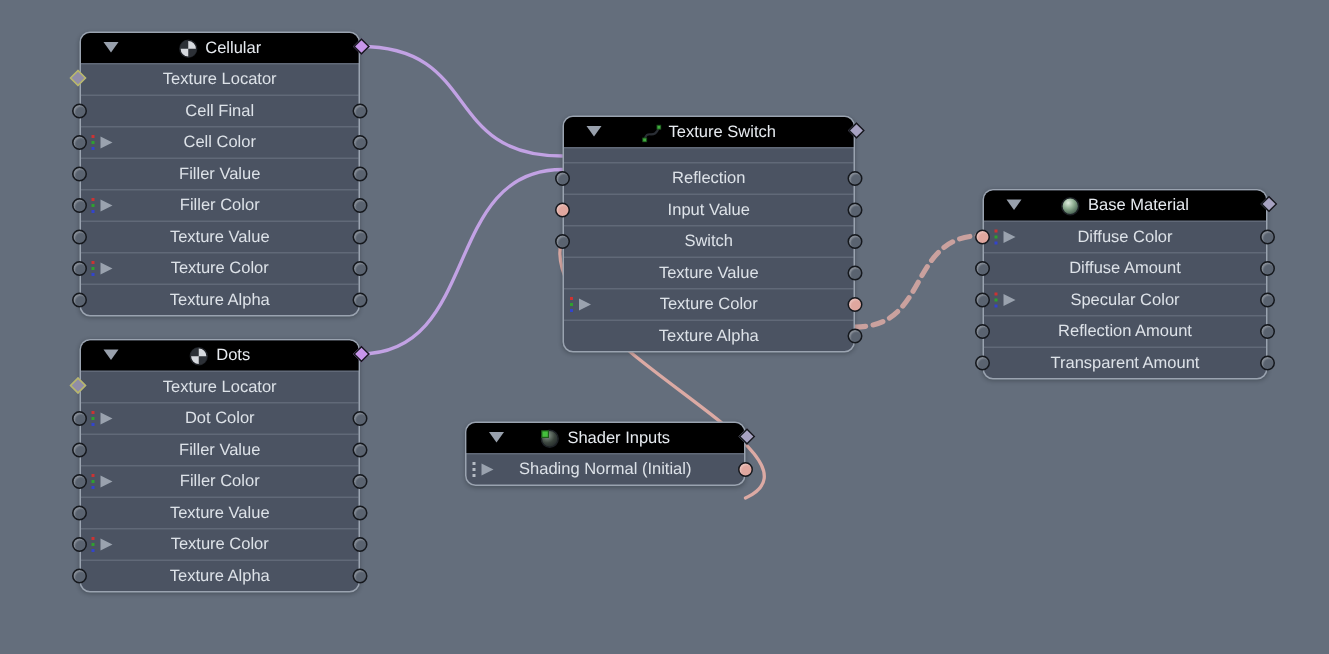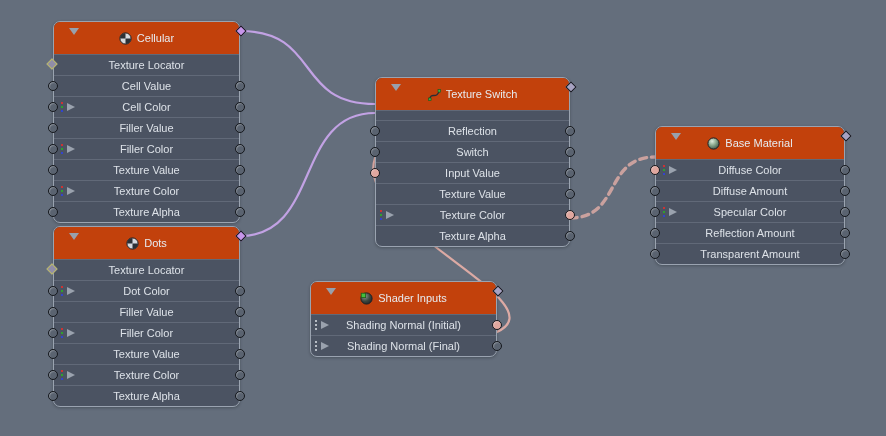--- a/index.html
+++ b/index.html
@@ -1,21 +1,21 @@
 <!DOCTYPE html>
 <html><head>
 <meta charset="utf-8">
 <style>
   html,body{margin:0;padding:0;}
   body{font-family:"Liberation Sans","DejaVu Sans",sans-serif;}
   #stage{position:relative;width:886px;height:436px;background:#646e7c;overflow:hidden;}
   #wires{position:absolute;left:0;top:0;width:886px;height:436px;z-index:1;}
   .node{position:absolute;z-index:2;background:#4b5362;border:1px solid #9aa3b0;border-radius:7px;
         box-shadow:0 1px 3px rgba(18,22,28,.3);box-sizing:border-box;}
-  .hdr{position:relative;height:32px;background:#c2410c;border-radius:6px 6px 0 0;
+  .hdr{position:relative;height:20px;background:#000000;border-radius:6px 6px 0 0;
        display:flex;align-items:center;justify-content:center;gap:5px;
        font-size:11px;color:#e7ebf0;}
   .hdr .tri-down{position:absolute;left:15px;top:6px;}
   .tri-down{width:0;height:0;border-left:5px solid transparent;border-right:5px solid transparent;
             border-top:7px solid #98a0ac;}
   .icon{width:13px;height:13px;display:inline-block;line-height:0;}
   .row{position:relative;height:20px;line-height:20px;text-align:center;
        border-top:1px solid rgba(205,215,230,.17);font-size:11px;color:#dde2e8;}
   .row.group{height:21px;line-height:21px;}
   .row.group .tri-down{position:absolute;left:13px;top:7px;}
@@ -60,21 +60,21 @@
               <path d="M6.5,12.1 A5.6,5.6 0 0 0 12.1,6.5 L6.5,6.5 Z" fill="#2c3036"></path>
             </svg></div>
           <div>Cellular</div>
           <div class="dia bright"></div>
         </div>
         <div class="row">
           <div>Texture Locator</div>
           <div class="dia locator loc-pos"></div>
         </div>
         <div class="row">
-          <div>Cell Value</div>
+          <div>Cell Final</div>
           <div class="sock in"></div>
           <div class="sock out"></div>
         </div>
         <div class="row">
           <div>Cell Color</div>
           <div class="sock in"></div>
           <div class="dots" style="left: 7px;">
             <i style="background: rgb(204, 51, 51);"></i>
             <i style="background: rgb(47, 160, 47);"></i>
             <i style="background: rgb(51, 68, 204);"></i>
@@ -195,27 +195,27 @@
           <div>Texture Switch</div>
           <div class="dia pale"></div>
         </div>
         <div class="row spacer"></div>
         <div class="row">
           <div>Reflection</div>
           <div class="sock in"></div>
           <div class="sock out"></div>
         </div>
         <div class="row">
-          <div>Switch</div>
-          <div class="sock in"></div>
-          <div class="sock out"></div>
-        </div>
-        <div class="row">
           <div>Input Value</div>
           <div class="sock in connected"></div>
+          <div class="sock out"></div>
+        </div>
+        <div class="row">
+          <div>Switch</div>
+          <div class="sock in"></div>
           <div class="sock out"></div>
         </div>
         <div class="row">
           <div>Texture Value</div>
           <div class="sock out"></div>
         </div>
         <div class="row">
           <div>Texture Color</div>
           <div class="dots" style="left: 4px;">
             <i style="background: rgb(204, 51, 51);"></i>
@@ -250,30 +250,20 @@
         <div class="row">
           <div>Shading Normal (Initial)</div>
           <div class="dots" style="left: 4px;">
             <i style="background: rgb(182, 188, 196);"></i>
             <i style="background: rgb(182, 188, 196);"></i>
             <i style="background: rgb(182, 188, 196);"></i>
           </div>
           <div class="arrow-right" style="left: 10px;"></div>
           <div class="sock out connected"></div>
         </div>
-        <div class="row">
-          <div>Shading Normal (Final)</div>
-          <div class="dots" style="left: 4px;">
-            <i style="background: rgb(182, 188, 196);"></i>
-            <i style="background: rgb(182, 188, 196);"></i>
-            <i style="background: rgb(182, 188, 196);"></i>
-          </div>
-          <div class="arrow-right" style="left: 10px;"></div>
-          <div class="sock out"></div>
-        </div>
       </div>
       <div class="node" style="left: 655px; top: 126px; width: 190px;">
         <div class="hdr">
           <div class="tri-down"></div>
           <div class="icon"><svg width="13" height="13" viewBox="0 0 13 13" xmlns="http://www.w3.org/2000/svg">
               <defs>
                 <radialGradient id="gmb" cx="38%" cy="30%" r="75%">
                   <stop offset="0%" stop-color="#ddebdd"></stop>
                   <stop offset="45%" stop-color="#8fae92"></stop>
                   <stop offset="100%" stop-color="#3d5648"></stop>

